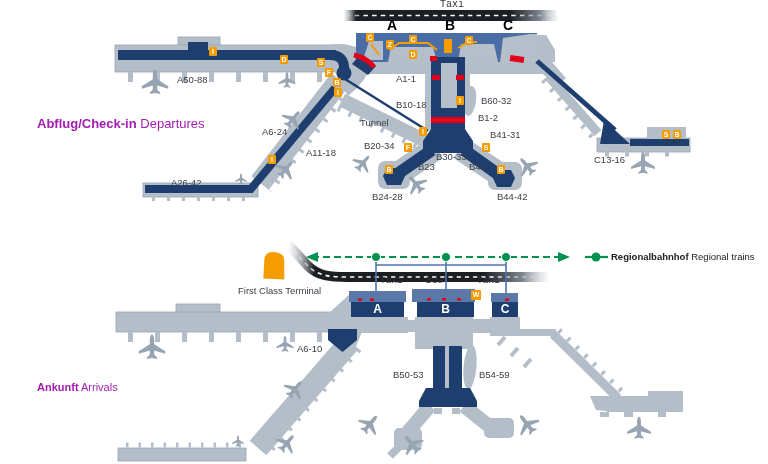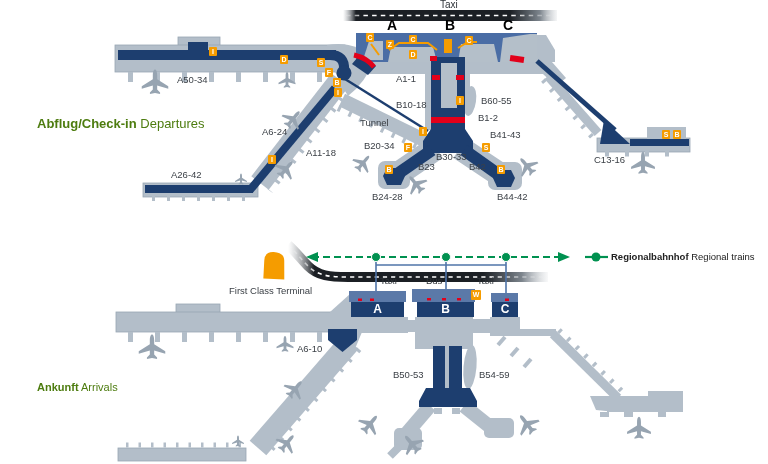--- a/index.html
+++ b/index.html
@@ -1,25 +1,25 @@
 <!DOCTYPE html>
 <html><head>
 <meta charset="utf-8">
 <style>
   html,body{margin:0;padding:0;background:#fff;}
   #stage{position:relative;width:768px;height:464px;background:#fff;overflow:hidden;
          font-family:"Liberation Sans",sans-serif;}
   #stage svg{position:absolute;left:0;top:0;}
   .lbl{position:absolute;font-size:9.5px;color:#3c4147;white-space:nowrap;line-height:10px;}
-  .roadlbl{position:absolute;font-size:9.5px;color:#2e3338;white-space:nowrap;line-height:10px;}
+  .roadlbl{position:absolute;font-size:9.5px;color:#2e3338;white-space:nowrap;line-height:10px;font-family:Liberation Mono, monospace;}
   .letter-top{position:absolute;font-size:14px;font-weight:bold;color:#000;line-height:14px;}
   .boxletter{position:absolute;font-size:12px;font-weight:bold;color:#fff;text-align:center;line-height:15px;}
   .badge{position:absolute;min-width:8px;height:9px;padding:0 1px;background:#f59c00;color:#fff;
          font-size:7px;font-weight:bold;line-height:9.5px;text-align:center;border-radius:1px;box-sizing:border-box;}
-  .heading{position:absolute;font-size:13px;color:#4d7c0f;white-space:nowrap;line-height:15px;}
+  .heading{position:absolute;font-size:13px;color:#a21caf;white-space:nowrap;line-height:15px;}
   .heading .b{font-weight:bold;}
   .legend{position:absolute;font-size:9.5px;color:#222;white-space:nowrap;line-height:11px;}
   .legend .b{font-weight:bold;}
 </style>
 </head>
 <body>
 
 <div id="stage">
 
 <svg width="768" height="464" viewBox="0 0 768 464">
@@ -253,37 +253,37 @@
   </g>
 </svg>
 
   <div class="heading" style="left:37px;top:116px"><span class="b">Abflug/Check-in</span><span> Departures</span></div>
 
   <div class="roadlbl" style="left:440px;top:0px;font-size:10px">Taxi</div>
   <div class="letter-top" style="left:387px;top:18px">A</div>
   <div class="letter-top" style="left:445px;top:18px">B</div>
   <div class="letter-top" style="left:503px;top:18px">C</div>
 
-  <div class="lbl" style="left:177px;top:75px">A50-34</div>
+  <div class="lbl" style="left:177px;top:75px">A50-88</div>
   <div class="lbl" style="left:396px;top:74px">A1-1</div>
   <div class="lbl" style="left:396px;top:100px">B10-18</div>
-  <div class="lbl" style="left:481px;top:96px">B60-55</div>
+  <div class="lbl" style="left:481px;top:96px">B60-32</div>
   <div class="lbl" style="left:478px;top:113px">B1-2</div>
-  <div class="lbl" style="left:490px;top:130px">B41-43</div>
+  <div class="lbl" style="left:490px;top:130px">B41-31</div>
   <div class="lbl" style="left:364px;top:141px">B20-34</div>
   <div class="lbl" style="left:360px;top:118px">Tunnel</div>
   <div class="lbl" style="left:418px;top:162px">B23</div>
   <div class="lbl" style="left:436px;top:152px">B30-33</div>
   <div class="lbl" style="left:469px;top:162px">B42</div>
   <div class="lbl" style="left:372px;top:192px">B24-28</div>
   <div class="lbl" style="left:497px;top:192px">B44-42</div>
   <div class="lbl" style="left:594px;top:155px">C13-16</div>
   <div class="lbl" style="left:262px;top:127px">A6-24</div>
   <div class="lbl" style="left:306px;top:148px">A11-18</div>
-  <div class="lbl" style="left:171px;top:170px">A26-42</div>
+  <div class="lbl" style="left:171px;top:178px">A26-42</div>
 
   <div class="badge" style="left:209px;top:47px">I</div>
   <div class="badge" style="left:280px;top:55px">D</div>
   <div class="badge" style="left:317px;top:58px">S</div>
   <div class="badge" style="left:325px;top:68px">F</div>
   <div class="badge" style="left:333px;top:78px">B</div>
   <div class="badge" style="left:334px;top:88px">I</div>
   <div class="badge" style="left:366px;top:33px">C</div>
   <div class="badge" style="left:386px;top:40px">Z</div>
   <div class="badge" style="left:409px;top:35px">C</div>
@@ -294,21 +294,21 @@
   <div class="badge" style="left:404px;top:143px">F</div>
   <div class="badge" style="left:385px;top:165px">B</div>
   <div class="badge" style="left:482px;top:143px">S</div>
   <div class="badge" style="left:497px;top:165px">B</div>
   <div class="badge" style="left:268px;top:155px">I</div>
   <div class="badge" style="left:662px;top:130px">S</div>
   <div class="badge" style="left:673px;top:130px">B</div>
 
   <div class="heading" style="left:37px;top:380px;font-size:11px"><span class="b">Ankunft</span><span> Arrivals</span></div>
 
-  <div class="lbl" style="left:229px;top:286px">First Class Terminal</div>
+  <div class="lbl" style="left:238px;top:286px">First Class Terminal</div>
   <div class="roadlbl" style="left:380px;top:276px">Taxi</div>
   <div class="roadlbl" style="left:426px;top:276px">Bus</div>
   <div class="roadlbl" style="left:477px;top:276px">Taxi</div>
   <div class="boxletter" style="left:351px;top:302px;width:53px">A</div>
   <div class="boxletter" style="left:417px;top:302px;width:57px">B</div>
   <div class="boxletter" style="left:492px;top:302px;width:26px">C</div>
   <div class="badge" style="left:471px;top:290px;min-width:10px;height:10px;line-height:10.5px">W</div>
   <div class="lbl" style="left:297px;top:344px">A6-10</div>
   <div class="lbl" style="left:393px;top:370px">B50-53</div>
   <div class="lbl" style="left:479px;top:370px">B54-59</div>

